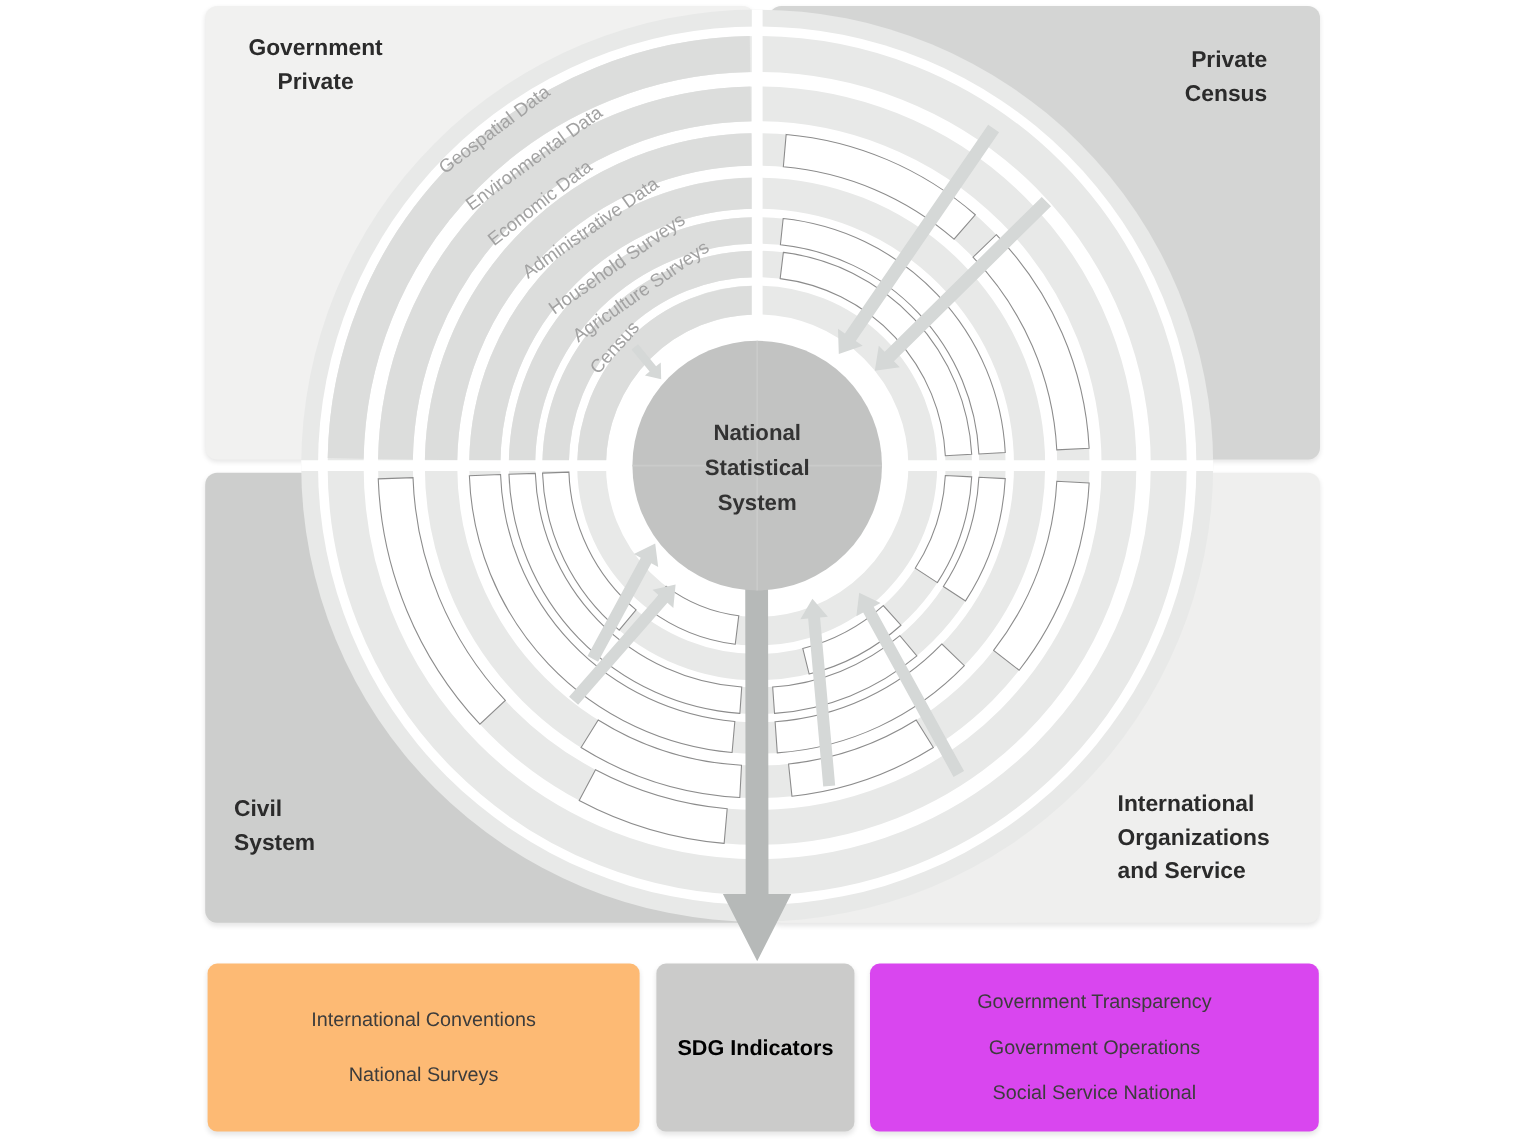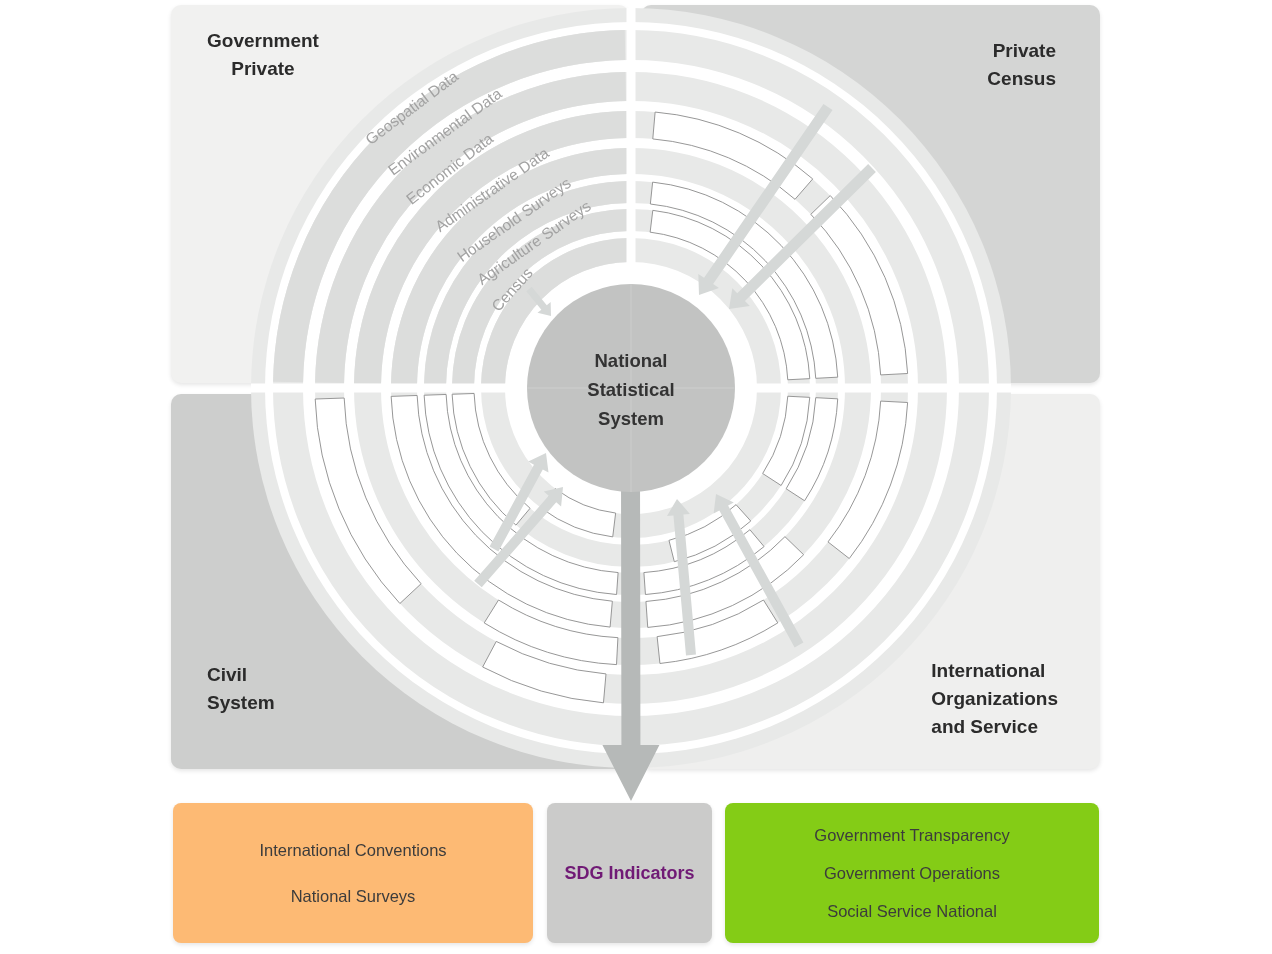--- a/index.html
+++ b/index.html
@@ -8,30 +8,30 @@
     background:#ffffff;font-family:"Liberation Sans",sans-serif;
   }
   .qbox{position:absolute;border-radius:10px;box-shadow:0 2px 4px rgba(0,0,0,0.10);}
   .qbox.tl{left:171px;top:5px;width:458px;height:378px;}
   .qbox.tr{left:641px;top:5px;width:459px;height:378px;}
   .qbox.bl{left:171px;top:394px;width:458px;height:375px;}
   .qbox.br{left:641px;top:394px;width:459px;height:375px;}
   .qlabel{position:absolute;font-weight:bold;font-size:19px;line-height:28px;color:#2b2b2b;}
   .qlabel.tl{left:36px;top:22px;text-align:center;}
   .qlabel.tr{right:44px;top:32px;text-align:right;}
-  .qlabel.bl{left:36px;bottom:52px;text-align:left;margin-top:36px;}
+  .qlabel.bl{left:24px;bottom:52px;text-align:left;margin-top:36px;}
   .qlabel.br{right:42px;bottom:28px;text-align:left;}
   .bbox{position:absolute;top:803px;height:140px;border-radius:8px;
         box-shadow:0 2px 4px rgba(0,0,0,0.10);
         display:flex;flex-direction:column;align-items:center;justify-content:center;}
   .bbox.left{left:173px;width:360px;gap:26px;}
   .bbox.middle{left:547px;width:165px;}
   .bbox.right{left:725px;width:374px;gap:27px;}
   .bline{font-size:16.5px;line-height:20px;color:#3c3c3c;}
-  .sdg-label{font-weight:bold;font-size:18px;color:#701a75;}
+  .sdg-label{font-weight:bold;font-size:18px;color:#000000;}
   #nss-svg{position:absolute;left:0;top:0;}
   #nss-svg text{font-family:"Liberation Sans",sans-serif;}
 </style>
 </head>
 <body>
 
 <div class="stage">
 
   <div class="qbox tl" style="background: rgb(241, 241, 240);">
     <div class="qlabel tl">
@@ -59,21 +59,21 @@
     </div>
   </div>
 
   <div class="bbox left" style="background: #fdba74;">
     <div class="bline">International Conventions</div>
     <div class="bline">National Surveys</div>
   </div>
   <div class="bbox middle" style="background: rgb(203, 203, 202);">
     <div class="sdg-label">SDG Indicators</div>
   </div>
-  <div class="bbox right" style="background: #84cc16; gap: 18px;">
+  <div class="bbox right" style="background: #d946ef; gap: 18px;">
     <div class="bline">Government Transparency</div>
     <div class="bline">Government Operations</div>
     <div class="bline">Social Service National</div>
   </div>
 
   <svg id="nss-svg" width="1272" height="954" viewBox="0 0 1272 954">
       <circle cx="631" cy="388" r="380" fill="#e8e9e8"></circle>
       <circle cx="631" cy="388" r="366" fill="#ffffff"></circle>
       <circle cx="631" cy="388" r="138" fill="none" stroke="#e8e9e8" stroke-width="24"></circle>
       <circle cx="631" cy="388" r="168" fill="none" stroke="#e8e9e8" stroke-width="22"></circle>

